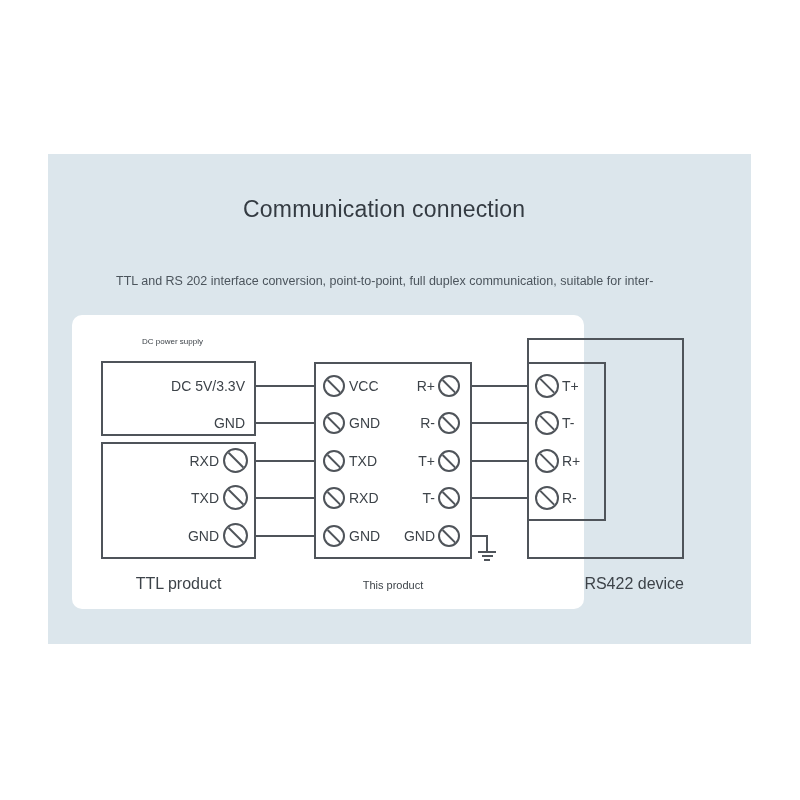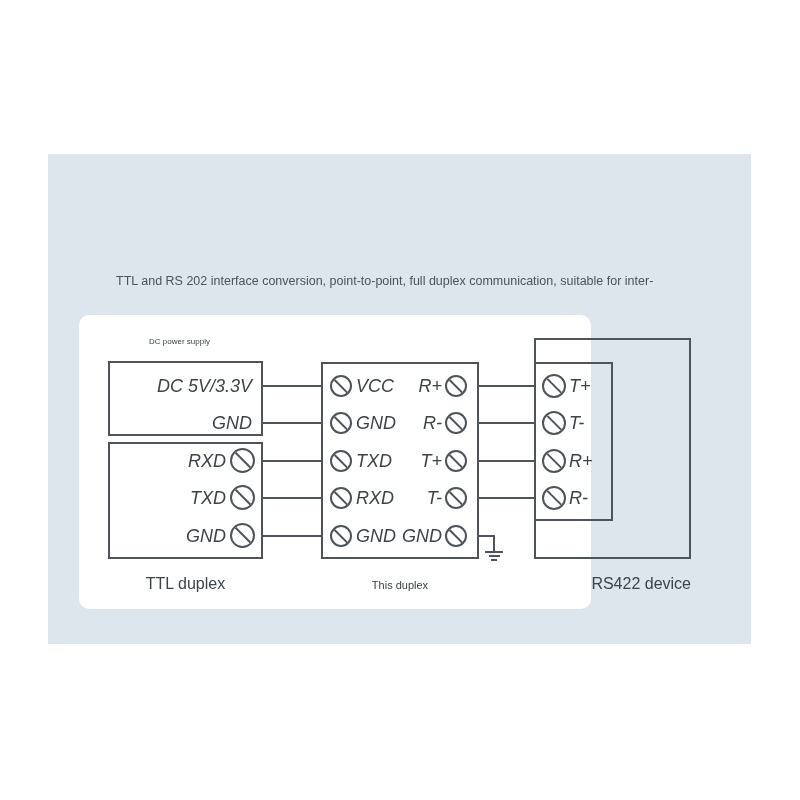--- a/index.html
+++ b/index.html
@@ -13,42 +13,43 @@
   *{box-sizing:border-box;margin:0;padding:0}
   html,body{width:800px;height:800px;background:#ffffff;overflow:hidden;
     font-family:"Liberation Sans", sans-serif;}
   .panel{position:absolute;left:48px;top:154px;width:703px;height:490px;background:var(--panel-bg);}
   .title{position:absolute;left:195px;top:44px;font-size:23px;line-height:23.5px;
     color:var(--title);font-weight:500;letter-spacing:0.2px;}
   .title span{display:block;}
   .subtitle{position:absolute;left:68px;top:120px;font-size:12.5px;line-height:14.5px;
     color:var(--subtitle);}
   .subtitle span{display:block;}
-  .card{position:absolute;left:31px;top:161px;width:512px;height:294px;background:var(--card-bg);
+  .card{position:absolute;left:24px;top:161px;width:512px;height:294px;background:var(--card-bg);
     border-radius:10px;}
   
   .dbox{position:absolute;border:2px solid var(--line);background:transparent;}
   .wire{position:absolute;height:2px;background:var(--line);}
   .vwire{position:absolute;width:2px;background:var(--line);}
   .screw{position:absolute;border:2px solid var(--line);border-radius:50%;overflow:hidden;background:var(--card-bg);}
   .screw .slash{position:absolute;left:50%;top:-8%;height:116%;width:2px;margin-left:-1px;
     background:var(--line);transform:rotate(-45deg);}
-  .pinlabel{position:absolute;font-size:18px;line-height:24px;color:var(--text);white-space:nowrap;font-style:italic;}
+  .pinlabel{position:absolute;font-size:14px;line-height:24px;color:var(--text);white-space:nowrap;}
   .ra{text-align:right;} .la{text-align:right;}
   .note{position:absolute;font-size:8px;line-height:10px;color:var(--text);}
   .caption{position:absolute;font-size:16px;line-height:20px;color:var(--text);text-align:center;}
   .caption.small{font-size:11px;line-height:14px;}
   .gline{position:absolute;height:2px;background:var(--line);}
 </style>
 </head>
 <body>
 
 <div class="panel">
 
   <div class="title">
+    <span>Communication connection</span>
   </div>
 
   <div class="subtitle">
     <span>TTL and RS 202 interface conversion, point-to-point, full duplex communication, suitable for inter-</span>
   </div>
 
   <div class="card">
 
     <div class="note" style="left:70px;top:22px;">DC power supply</div>
 
@@ -149,18 +150,18 @@
     <div class="pinlabel ra" style="left:300px;top:96px;width:63px;">R-</div>
     <div class="pinlabel ra" style="left:300px;top:134px;width:63px;">T+</div>
     <div class="pinlabel ra" style="left:300px;top:171px;width:63px;">T-</div>
     <div class="pinlabel ra" style="left:300px;top:209px;width:63px;">GND</div>
 
     <div class="pinlabel la" style="left:490px;top:59px;">T+</div>
     <div class="pinlabel la" style="left:490px;top:96px;">T-</div>
     <div class="pinlabel la" style="left:490px;top:134px;">R+</div>
     <div class="pinlabel la" style="left:490px;top:171px;">R-</div>
 
-    <div class="caption" style="left:29px;top:259px;width:155px;">TTL duplex</div>
-    <div class="caption small" style="left:242px;top:263px;width:158px;">This duplex</div>
+    <div class="caption" style="left:29px;top:259px;width:155px;">TTL product</div>
+    <div class="caption small" style="left:242px;top:263px;width:158px;">This product</div>
     <div class="caption" style="left:455px;top:259px;width:157px;text-align:right;">RS422 device</div>
 
   </div>
 </div>
 
 </body></html>

